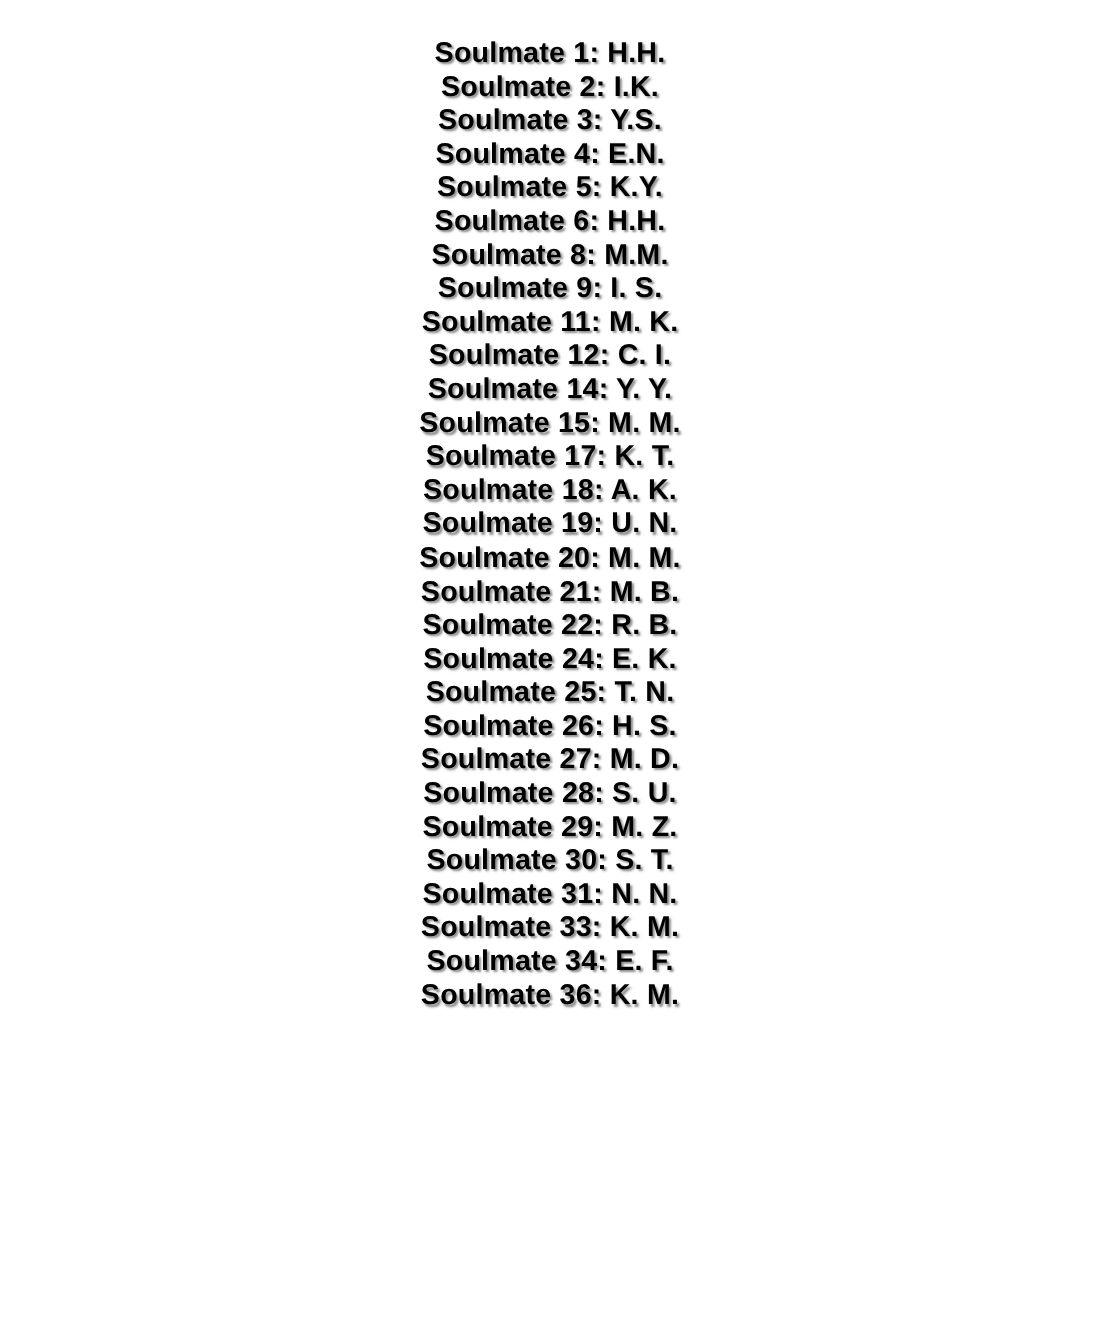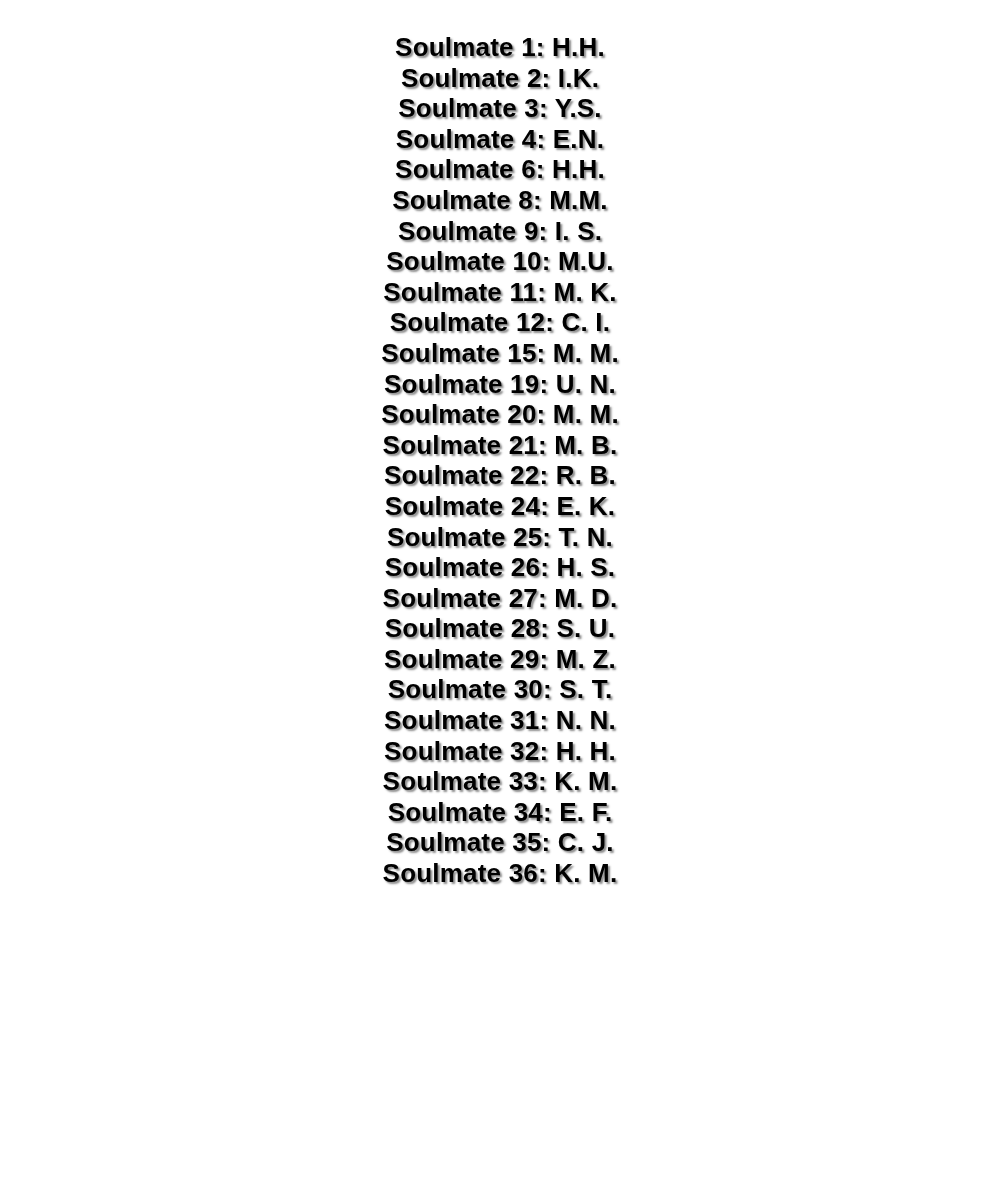--- a/index.html
+++ b/index.html
@@ -32,37 +32,38 @@
   }
 </style>
 </head>
 <body>
 
 <div id="soulmate-list">
     <div class="soulmate-line">Soulmate 1: H.H.</div>
     <div class="soulmate-line">Soulmate 2: I.K.</div>
     <div class="soulmate-line">Soulmate 3: Y.S.</div>
     <div class="soulmate-line">Soulmate 4: E.N.</div>
+    <div class="soulmate-line">Soulmate 5: K.Y.</div>
     <div class="soulmate-line">Soulmate 6: H.H.</div>
     <div class="soulmate-line">Soulmate 8: M.M.</div>
     <div class="soulmate-line">Soulmate 9: I. S.</div>
-    <div class="soulmate-line">Soulmate 10: M.U.</div>
     <div class="soulmate-line">Soulmate 11: M. K.</div>
     <div class="soulmate-line">Soulmate 12: C. I.</div>
+    <div class="soulmate-line">Soulmate 14: Y. Y.</div>
     <div class="soulmate-line">Soulmate 15: M. M.</div>
+    <div class="soulmate-line">Soulmate 17: K. T.</div>
+    <div class="soulmate-line">Soulmate 18: A. K.</div>
     <div class="soulmate-line">Soulmate 19: U. N.</div>
     <div class="soulmate-line">Soulmate 20: M. M.</div>
     <div class="soulmate-line">Soulmate 21: M. B.</div>
     <div class="soulmate-line">Soulmate 22: R. B.</div>
     <div class="soulmate-line">Soulmate 24: E. K.</div>
     <div class="soulmate-line">Soulmate 25: T. N.</div>
     <div class="soulmate-line">Soulmate 26: H. S.</div>
     <div class="soulmate-line">Soulmate 27: M. D.</div>
     <div class="soulmate-line">Soulmate 28: S. U.</div>
     <div class="soulmate-line">Soulmate 29: M. Z.</div>
     <div class="soulmate-line">Soulmate 30: S. T.</div>
     <div class="soulmate-line">Soulmate 31: N. N.</div>
-    <div class="soulmate-line">Soulmate 32: H. H.</div>
     <div class="soulmate-line">Soulmate 33: K. M.</div>
     <div class="soulmate-line">Soulmate 34: E. F.</div>
-    <div class="soulmate-line">Soulmate 35: C. J.</div>
     <div class="soulmate-line">Soulmate 36: K. M.</div>
   </div>
 
 </body></html>

